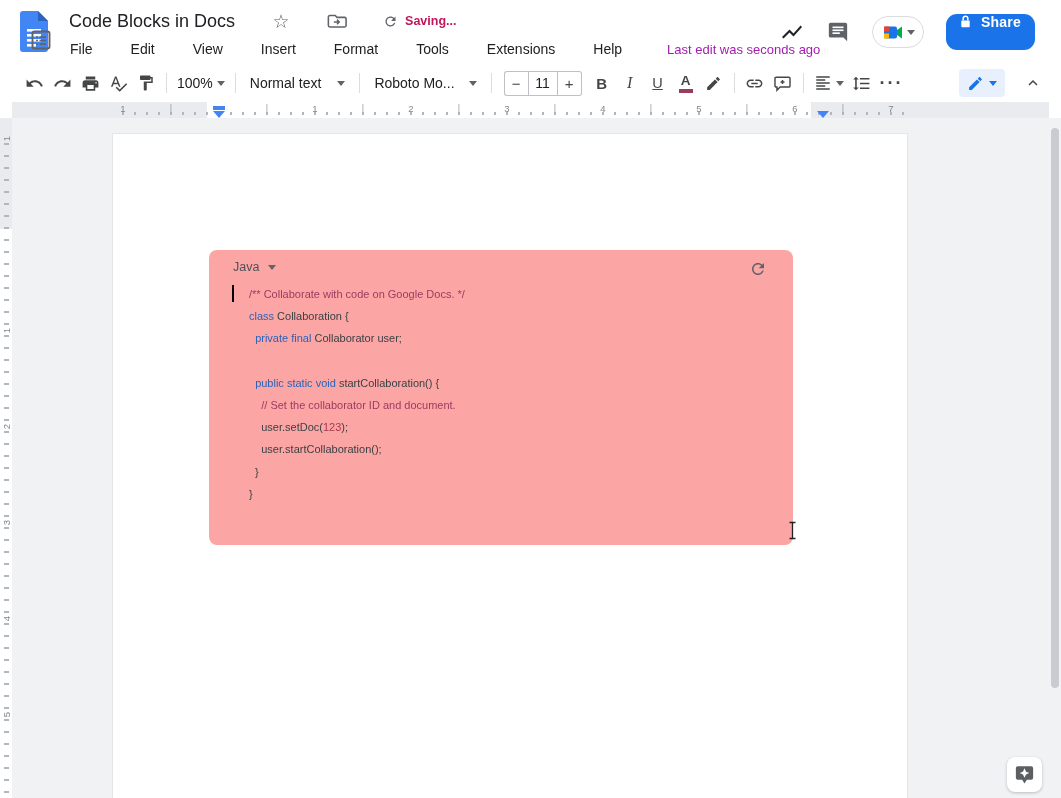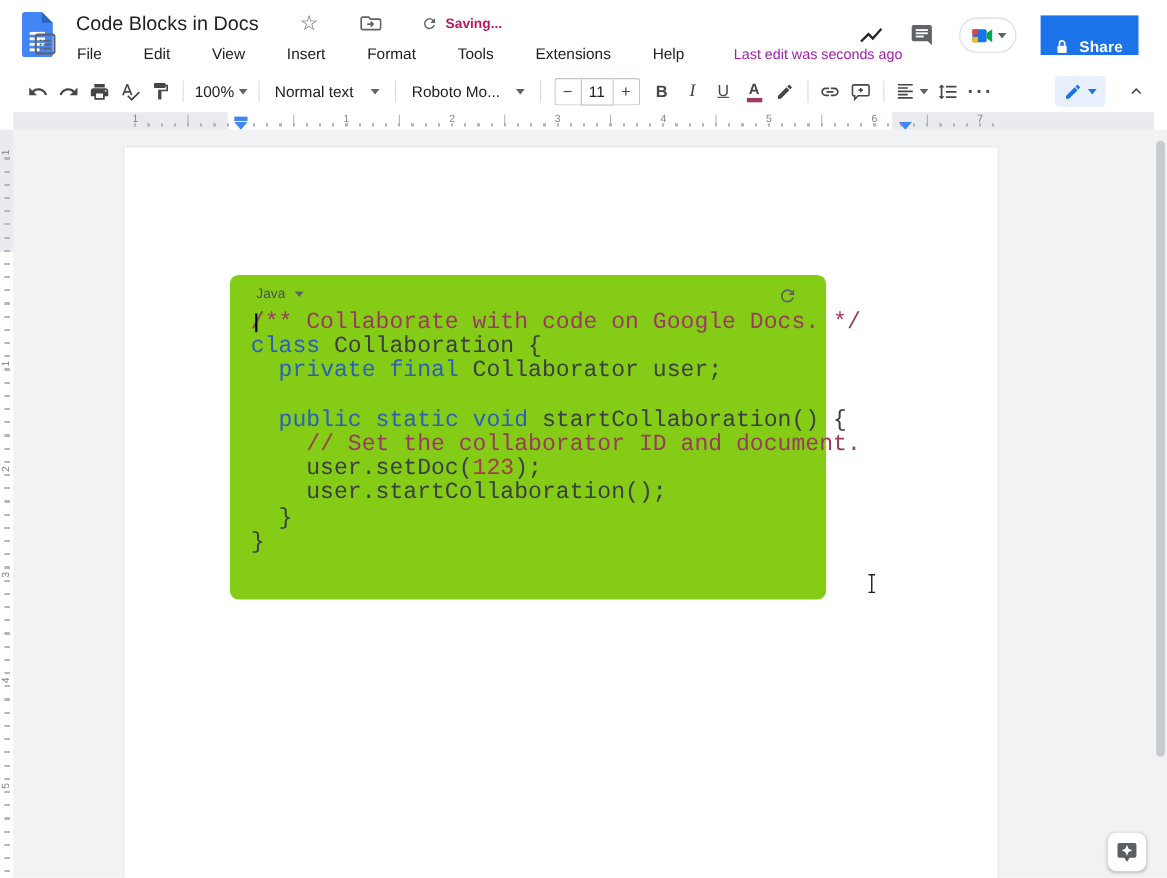--- a/index.html
+++ b/index.html
@@ -16,21 +16,21 @@
   .title-icon { width:20px; height:20px; display:flex; align-items:center; justify-content:center; color:#5f6368; }
   .star-glyph { font-size:19px; color:#5f6368; line-height:1; }
   .saving-wrap { display:flex; align-items:center; gap:7px; }
   .saving-text { font-size:12.5px; color:#be185d; font-weight:bold; }
   .menu-row { position:absolute; left:63px; top:38px; height:22px; display:flex; align-items:center;gap:24px; }
   .menu-item { font-size:14px; color:#202124; padding:2px 7px; border-radius:3px; cursor:default; }
   .last-edit { font-size:13px; color:#a21caf; margin-left:14px; white-space:nowrap; }
   .header-right { position:absolute; right:26px; top:13px; height:38px; display:flex; align-items:center; gap:22px; }
   .hdr-icon { width:24px; height:24px; display:flex; align-items:center; justify-content:center; }
   .meet-pill { width:52px; height:32px; border:1px solid #dadce0; border-radius:16px; background:#fff; display:flex; align-items:center; justify-content:center; gap:3px; }
-  .share-btn { height:36px; padding:0 14px 0 12px; background:#1a73e8; border-radius:0; display:flex; align-items:flex-end; gap:8px; }
+  .share-btn { height:36px; padding:0 14px 0 12px; background:#1a73e8; border-radius:11px; display:flex; align-items:flex-start; gap:8px; }
   .share-label { color:#fff; font-size:14px; font-weight:bold; letter-spacing:.2px; }
   .caret-down { width:0; height:0; border-left:4px solid transparent; border-right:4px solid transparent; border-top:5px solid #5f6368; display:inline-block; }
 
   
   .toolbar { position:absolute; top:64px; left:0; width:1061px; height:38px; background:#fff; display:flex; align-items:center; padding:0 14px 0 20px; }
   .tb-btn { height:28px; min-width:28px; display:flex; align-items:center; justify-content:center; border-radius:4px; gap:4px; padding:0 4px; }
   .tb-sep { width:1px; height:20px; background:#dadce0; margin:0 6px; }
   .tb-text { font-size:14px; color:#202124; white-space:nowrap; }
   .tb-bold-b { font-weight:bold; font-size:15px; color:#444746; }
   .tb-italic-i { font-family:"Liberation Serif", serif; font-style:italic; font-size:16px; color:#444746; }
@@ -63,26 +63,26 @@
   .doc-area { position:absolute; top:118px; left:0; width:1061px; height:680px; background:#f1f2f4; }
   .v-ruler { position:absolute; top:118px; left:0; width:12px; height:680px; background:#fff; }
   .v-ruler-gray { position:absolute; top:0; left:0; width:12px; height:111px; background:#e9ebee; }
   .v-ticks { position:absolute; top:15px; left:4px; width:5px; height:660px;
              background:repeating-linear-gradient(to bottom, transparent 0 10px, #b3b7bd 10px 12px); }
   .v-num { position:absolute; left:0; width:12px; text-align:center; transform:rotate(-90deg); font-size:9.5px; color:#80868b; }
   .page { position:absolute; left:112px; top:15px; width:796px; height:665px; background:#fff; border:1px solid #e3e5e8; border-bottom:none; }
   .outline-btn { position:absolute; left:29px; top:28px; width:24px; height:24px; display:flex; align-items:center; justify-content:center; }
 
   
-  .code-block { position:absolute; left:209px; top:132px; width:542px; height:295px; background:#84cc16; border-radius:8px; }
+  .code-block { position:absolute; left:209px; top:132px; width:584px; height:295px; background:#fca5a5; border-radius:8px; }
   .code-lang { position:absolute; left:24px; top:10px; display:flex; align-items:center; gap:9px; }
   .code-lang-label { font-size:12.5px; color:#4d5156; }
   .lang-caret { width:0; height:0; border-left:4.5px solid transparent; border-right:4.5px solid transparent; border-top:5px solid #5f6368; }
   .code-refresh { position:absolute; right:26px; top:10px; width:18px; height:18px; }
-  .code-lines { position:absolute; left:19px; top:33px; font-family:Liberation Mono, monospace; font-size:21px; }
+  .code-lines { position:absolute; left:40px; top:33px; font-family:Liberation Sans, sans-serif; font-size:11px; }
   .code-line { height:22.2px; line-height:22.2px; white-space:pre; }
   .tok-kw { color:#2b62b8; }
   .tok-cm { color:#9a3b5f; }
   .tok-num { color:#a93a4e; }
   .tok-pl { color:#3c4043; }
   .code-caret { position:absolute; left:23px; top:35px; width:2px; height:17px; background:#000; }
 
   
   .mouse-ibeam { position:absolute; left:787px; top:521px; }
   .explore-btn { position:absolute; left:1007px; top:757px; width:35px; height:35px; background:#fff; border-radius:8px;

